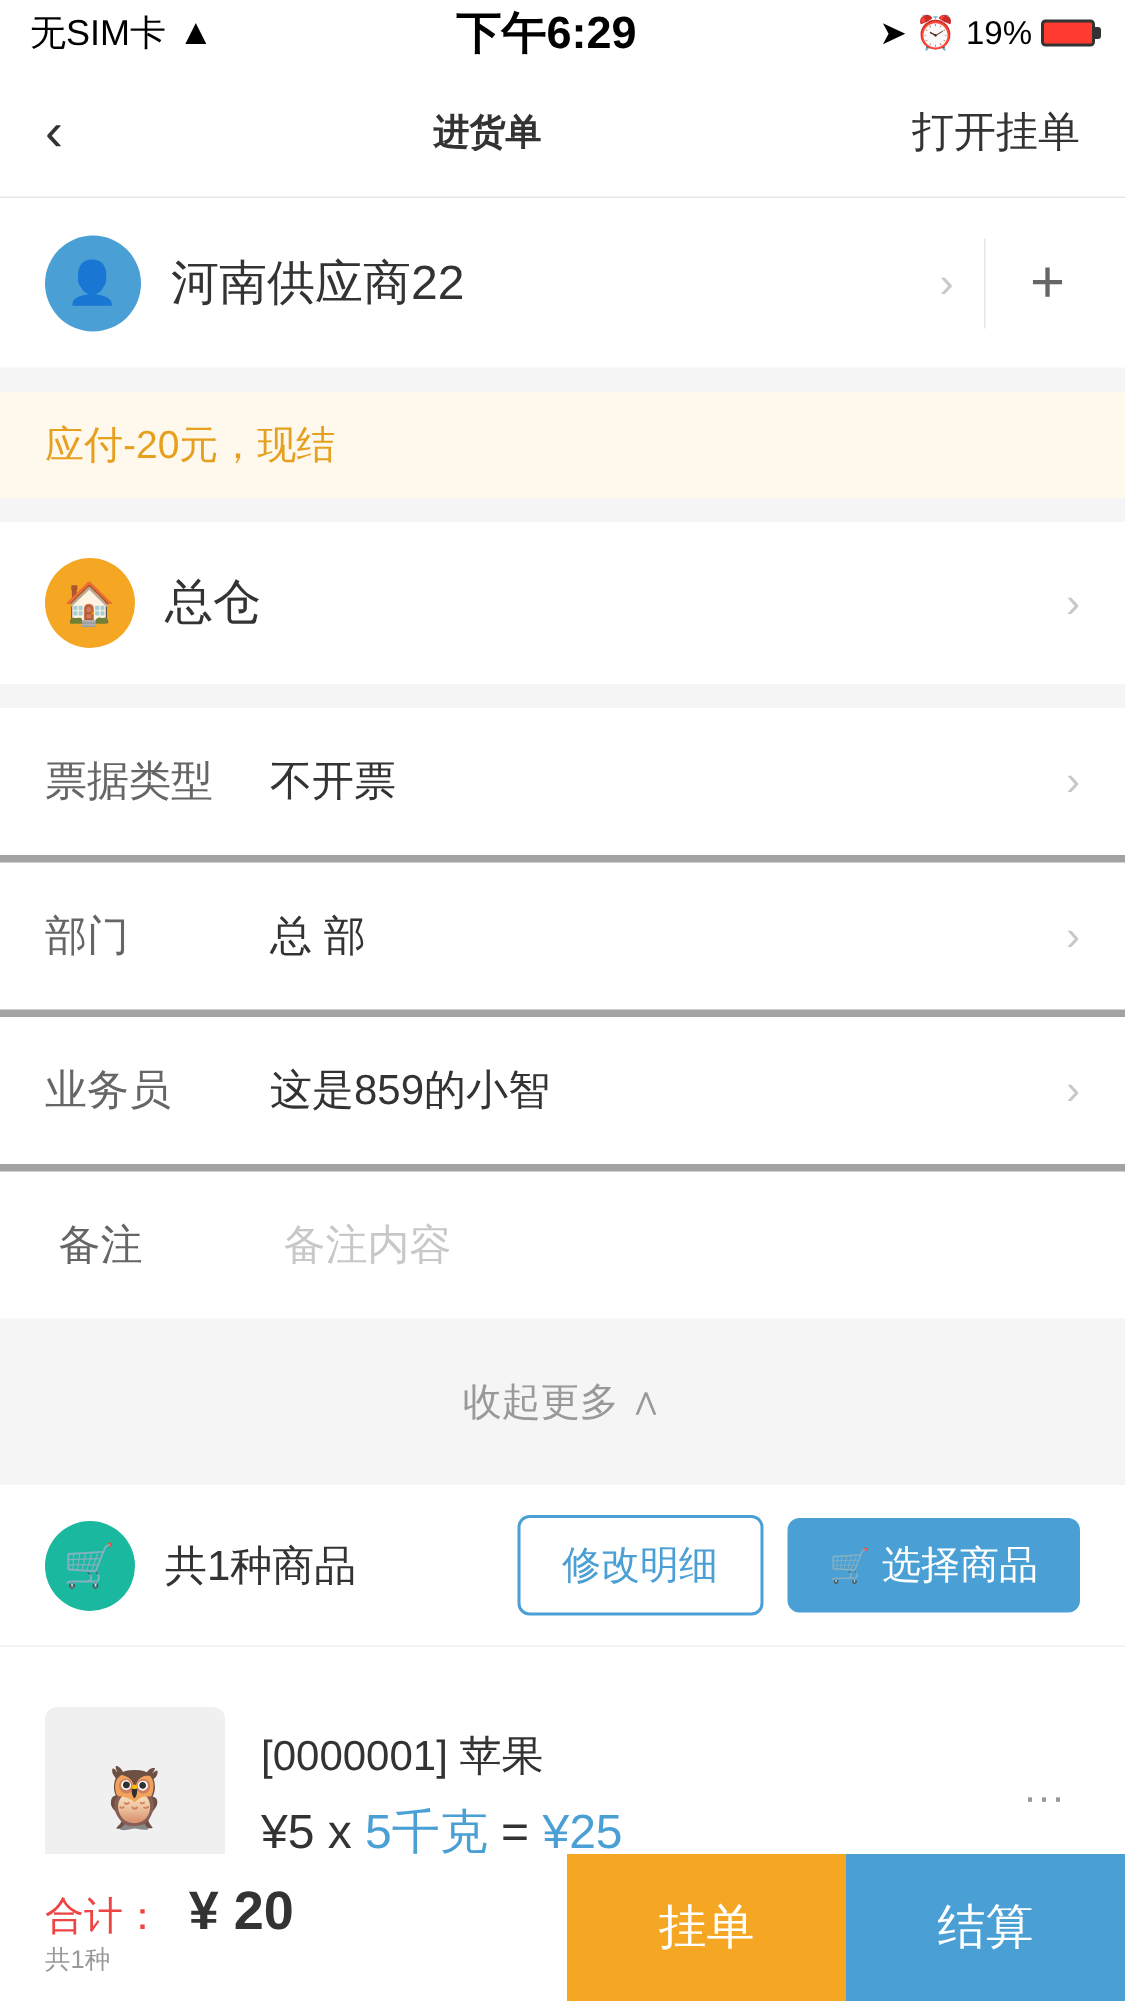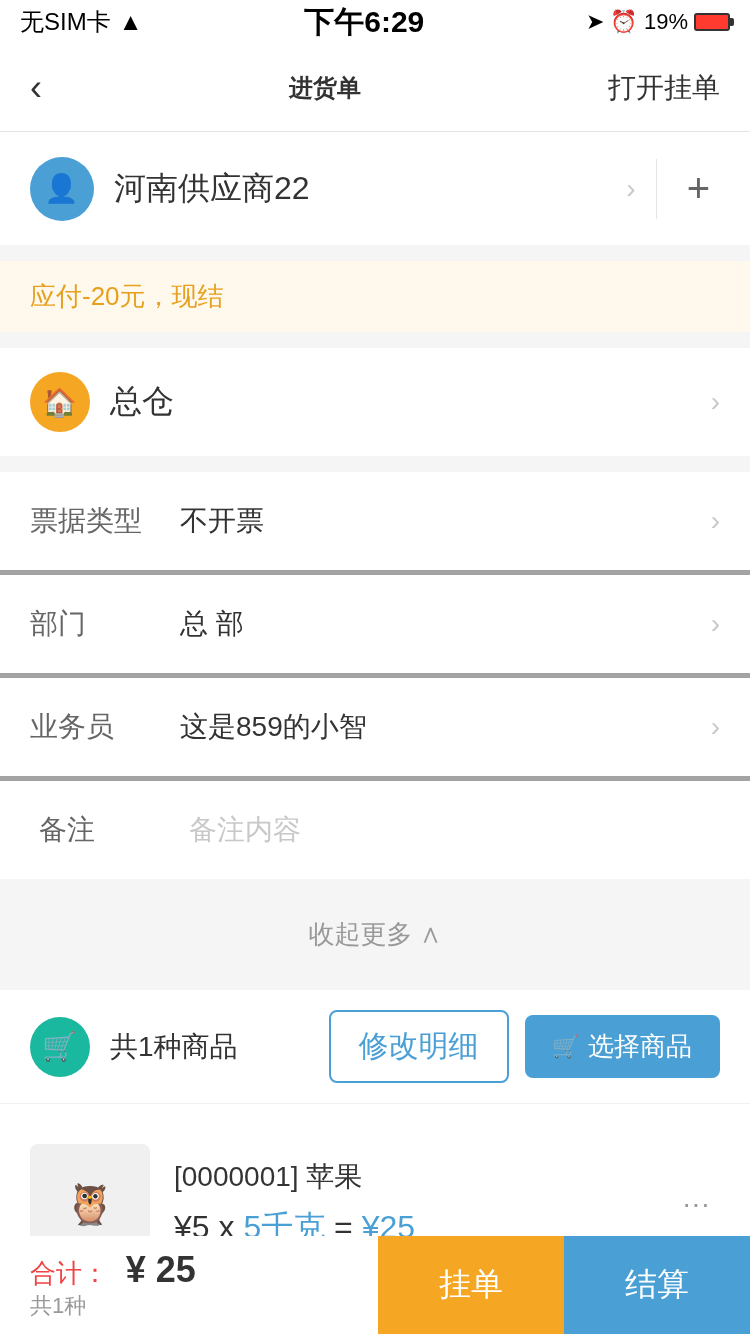--- a/index.html
+++ b/index.html
@@ -218,21 +218,21 @@
       flex: 1;
       font-size: 28px;
       color: #333;
     }
     .btn-outline {
       border: 2px solid #4a9fd5;
       color: #4a9fd5;
       background: #fff;
       border-radius: 8px;
       padding: 14px 28px;
-      font-size: 30px;
+      font-size: 26px;
       cursor: pointer;
       margin-right: 16px;
     }
     .btn-primary {
       background: #4a9fd5;
       color: #fff;
       border: none;
       border-radius: 8px;
       padding: 14px 28px;
       font-size: 26px;
@@ -303,21 +303,21 @@
       color: #ef4444;
       display: inline;
     }
     .total-amount {
       font-size: 36px;
       font-weight: 600;
       color: #333;
       margin-left: 10px;
     }
     .total-count {
-      font-size: 22px;
+      font-size: 17px;
       color: #999;
       display: block;
     }
     .btn-hang {
       width: 186px;
       height: 98px;
       background: #f5a623;
       color: #fff;
       font-size: 32px;
       border: none;
@@ -451,18 +451,18 @@
     </div>
     <span class="more-btn">···</span>
   </div>
 </div>
 
 <div class="bottom-spacer"></div>
 
 <div class="bottom-bar">
   <div class="total-section">
     <span class="total-label">合计：</span>
-    <span class="total-amount">¥ 25</span>
+    <span class="total-amount">¥ 20</span>
     <span class="total-count">共1种</span>
   </div>
   <button class="btn-hang">挂单</button>
   <button class="btn-settle">结算</button>
 </div>
 
 </body></html>

